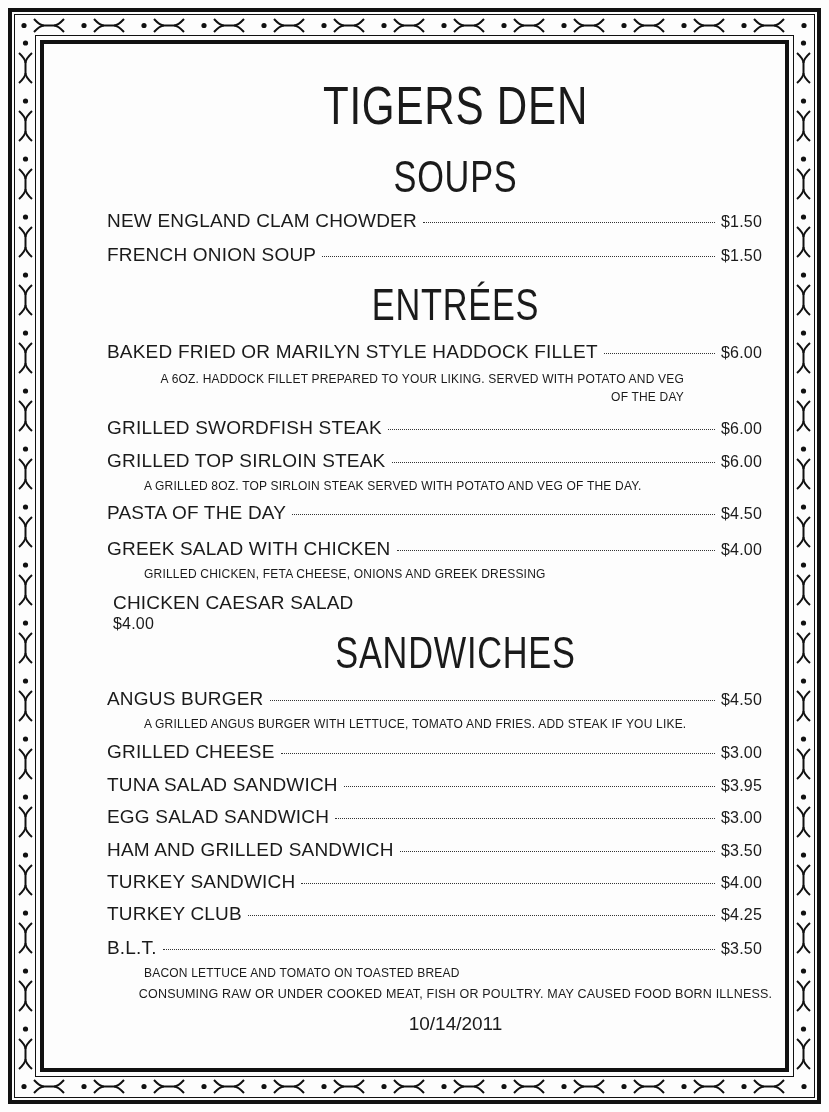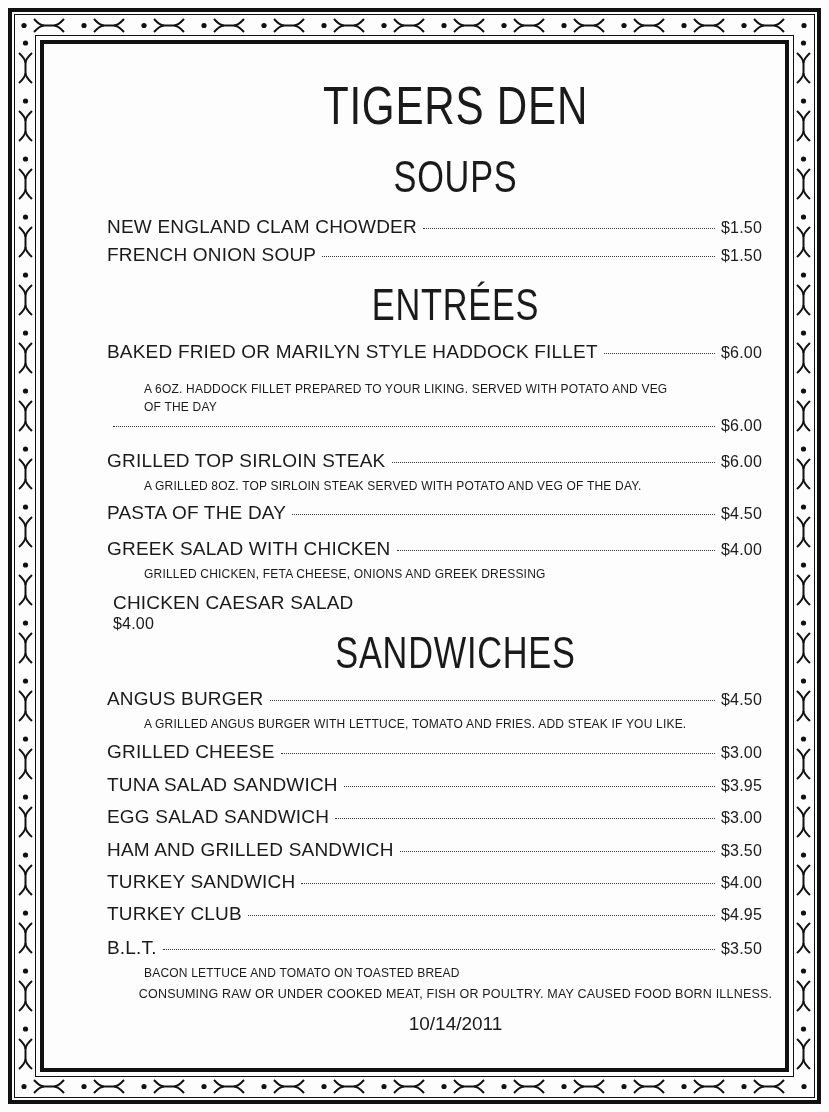--- a/index.html
+++ b/index.html
@@ -75,39 +75,40 @@
 <div class="band band-right">
   <svg width="19" height="1042">
     <rect width="19" height="1042" fill="url(#pv)"></rect>
   </svg>
 </div>
 
 <div class="content">
   <div class="title menu-title">TIGERS DEN</div>
 
   <div class="title section-heading" style="top:108px;">SOUPS</div>
-  <div class="row" style="top:172px;">
+  <div class="row" style="top:166px;">
     <span class="name">NEW ENGLAND CLAM CHOWDER</span>
     <span class="dots"></span>
     <span class="price">$1.50</span>
   </div>
   <div class="row" style="top:200px;">
     <span class="name">FRENCH ONION SOUP</span>
     <span class="dots"></span>
     <span class="price">$1.50</span>
   </div>
 
   <div class="title section-heading" style="top:236px;">ENTRÉES</div>
   <div class="row" style="top:297px;">
     <span class="name">BAKED FRIED OR MARILYN STYLE HADDOCK FILLET</span>
     <span class="dots"></span>
     <span class="price">$6.00</span>
   </div>
-  <div class="desc" style="top:336px;">A 6OZ. HADDOCK FILLET PREPARED TO YOUR LIKING. SERVED WITH POTATO AND VEG OF THE DAY</div>
+  <div class="desc" style="top:326px;text-align:right;">A 6OZ. HADDOCK FILLET PREPARED TO YOUR LIKING. SERVED WITH POTATO AND VEG OF THE DAY</div>
   <div class="row" style="top:373px;">
+    <span class="name">GRILLED SWORDFISH STEAK</span>
     <span class="dots"></span>
     <span class="price">$6.00</span>
   </div>
   <div class="row" style="top:406px;">
     <span class="name">GRILLED TOP SIRLOIN STEAK</span>
     <span class="dots"></span>
     <span class="price">$6.00</span>
   </div>
   <div class="desc" style="top:433px;">A GRILLED 8OZ. TOP SIRLOIN STEAK SERVED WITH POTATO AND VEG OF THE DAY.</div>
   <div class="row" style="top:458px;">
@@ -155,21 +156,21 @@
     <span class="price">$3.50</span>
   </div>
   <div class="row" style="top:827px;">
     <span class="name">TURKEY SANDWICH</span>
     <span class="dots"></span>
     <span class="price">$4.00</span>
   </div>
   <div class="row" style="top:859px;">
     <span class="name">TURKEY CLUB</span>
     <span class="dots"></span>
-    <span class="price">$4.95</span>
+    <span class="price">$4.25</span>
   </div>
   <div class="row" style="top:893px;">
     <span class="name">B.L.T.</span>
     <span class="dots"></span>
     <span class="price">$3.50</span>
   </div>
   <div class="desc" style="top:920px;">BACON LETTUCE AND TOMATO ON TOASTED BREAD</div>
 
   <div class="notice" style="top:943px;">CONSUMING RAW OR UNDER COOKED MEAT, FISH OR POULTRY. MAY CAUSED FOOD BORN ILLNESS.</div>
   <div class="date" style="top:969px;">10/14/2011</div>

